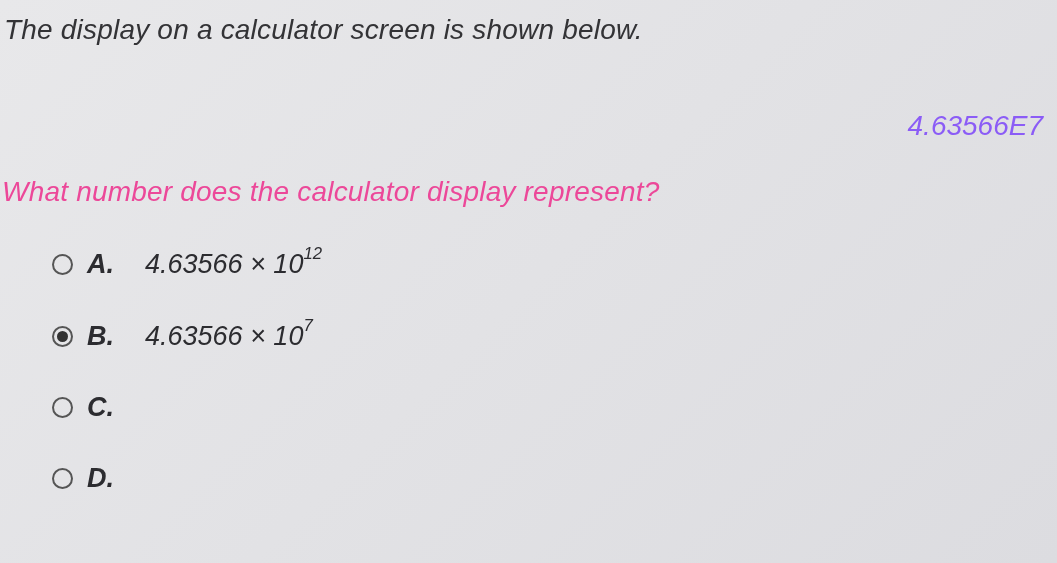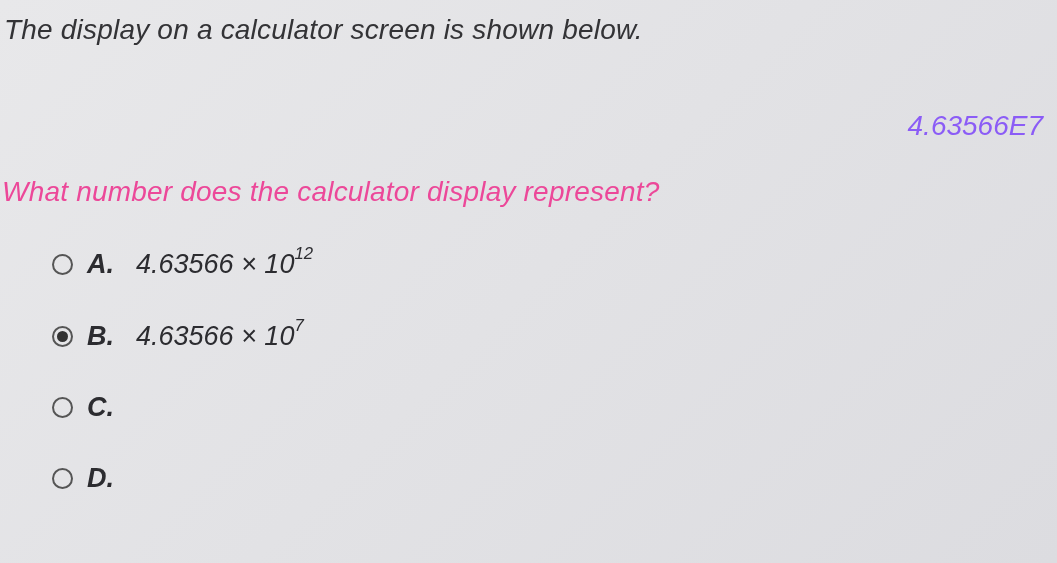--- a/index.html
+++ b/index.html
@@ -66,21 +66,21 @@
       height: 11px;
       background: #333;
       border-radius: 50%;
       display: block;
     }
     .opt-letter {
       font-weight: bold;
       min-width: 42px;
     }
     .opt-value {
-      margin-left: 7px;
+      margin-left: 16px;
     }
     sup {
       font-size: 0.62em;
       vertical-align: super;
       position: relative;
       top: -4px;
     }
   </style>
 </head>
 <body>

